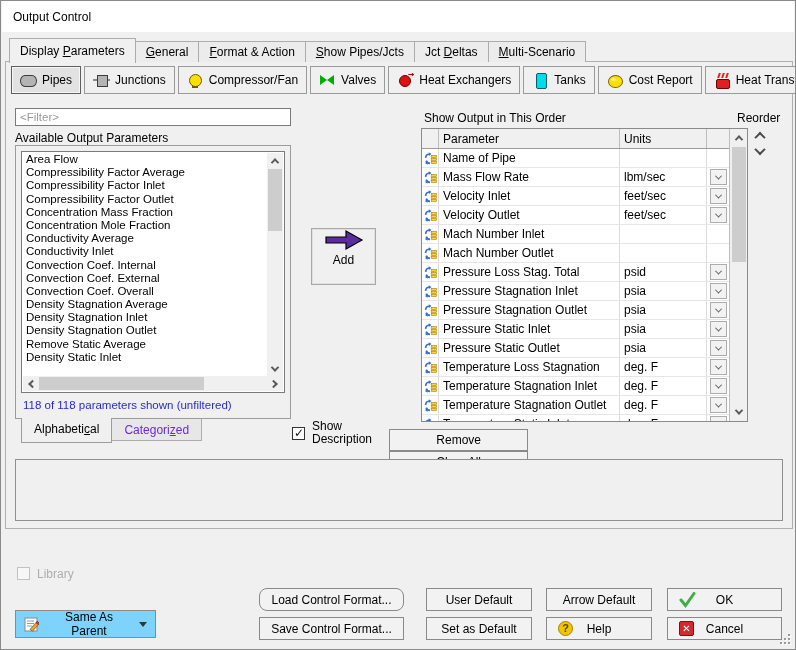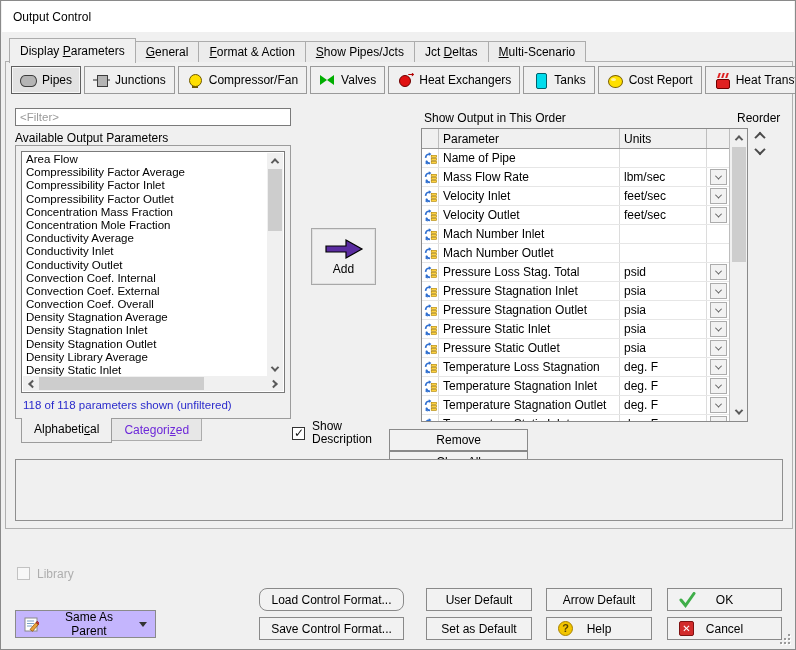--- a/index.html
+++ b/index.html
@@ -73,21 +73,21 @@
 
   
   .checkbox { display:inline-block; width:13px; height:13px; background:#fff; border:1px solid #333; position:relative; }
   .checkbox.checked::after { content:"✓"; position:absolute; left:1px; top:-2px; font-size:12px; font-weight:bold; color:#111; }
   .checkbox.disabled { border-color:#c2c2c2; background:#f7f7f7; }
   .show-desc { position:absolute; left:291px; top:419px; width:92px; }
   .show-desc .checkbox { position:absolute; left:0; top:7px; }
   .cb-label { display:block; margin-left:20px; width:70px; font-size:12px; line-height:13px; }
 
   
-  .add-btn { position:absolute; left:310px; top:227px; width:65px; height:57px; background:#f0f0f0; border:1px solid #a8a8a8; box-shadow:0 0 0 1px #e0e0e0 inset; display:flex; flex-direction:column; align-items:center; justify-content:center; gap:2px; }
+  .add-btn { position:absolute; left:310px; top:227px; width:65px; height:57px; background:#f0f0f0; border:1px solid #a8a8a8; box-shadow:0 0 0 1px #e0e0e0 inset; display:flex; flex-direction:column; align-items:center; gap:2px; }
   .add-btn span { font-size:12px; }
 
   
   .order-title { position:absolute; left:423px; top:110px; font-size:12px; }
   .reorder-label { position:absolute; left:736px; top:110px; font-size:12px; }
   .order-table { position:absolute; left:420px; top:127px; width:327px; height:294px; border:1px solid #8a8a8a; background:#fff; overflow:hidden; }
   .t-header { display:flex; height:20px; background:#f0f0f0; border-bottom:1px solid #9a9a9a; margin-right:18px; }
   .h-icon { width:17px; border-right:1px solid #bdbdbd; }
   .h-param { width:181px; padding:3px 0 0 4px; border-right:1px solid #bdbdbd; }
   .h-units { width:87px; padding:3px 0 0 4px; border-right:1px solid #bdbdbd; }
@@ -109,21 +109,21 @@
 
   .order-actions { position:absolute; left:388px; top:428px; display:flex; gap:0;flex-direction:column; }
   .act-btn { height:22px; padding:0 11px; background:#f2f2f2; border:1px solid #8a8a8a; font-family:inherit; font-size:12px; white-space:nowrap; }
 
   
   .desc-box { position:absolute; left:14px; top:458px; width:768px; height:62px; border:1px solid #8f8f8f; background:#f0f0f0; }
 
   
   .lib { position:absolute; left:16px; top:566px; display:flex; align-items:flex-start; gap:7px; }
   .lib-label { color:#aeaeae; }
-  .sap-btn { position:absolute; left:14px; top:609px; width:141px; height:28px; background:#c4b5fd; border:1px solid #8a8a8a; display:flex; align-items:center; padding:0 8px; gap:8px; }
+  .sap-btn { position:absolute; left:14px; top:609px; width:141px; height:28px; background:#7dd3fc; border:1px solid #8a8a8a; display:flex; align-items:center; padding:0 8px; gap:8px; }
   .sap-btn span.lbl { flex:1; text-align:center; }
   .dd-tri { width:0; height:0; border-left:4px solid transparent; border-right:4px solid transparent; border-top:5px solid #333; }
   .f-btn { position:absolute; height:23px; background:#f2f2f2; border:1px solid #898989; display:flex; align-items:center; justify-content:center; font-size:12px; }
   #btn-load   { left:258px; top:587px; width:145px;border-radius:8px; }
   #btn-save   { left:258px; top:616px; width:145px; }
   #btn-user   { left:425px; top:587px; width:106px; }
   #btn-set    { left:425px; top:616px; width:106px; }
   #btn-arrowd { left:545px; top:587px; width:106px; }
   #btn-help   { left:545px; top:616px; width:106px; }
   #btn-ok     { left:666px; top:587px; width:115px; }
@@ -218,35 +218,34 @@
           <div class="list-item">Compressibility Factor Outlet</div>
 
           <div class="list-item">Concentration Mass Fraction</div>
 
           <div class="list-item">Concentration Mole Fraction</div>
 
           <div class="list-item">Conductivity Average</div>
 
           <div class="list-item">Conductivity Inlet</div>
 
-          <div class="list-item">Conductivity Outlet</div>
 
           <div class="list-item">Convection Coef. Internal</div>
 
           <div class="list-item">Convection Coef. External</div>
 
           <div class="list-item">Convection Coef. Overall</div>
 
           <div class="list-item">Density Stagnation Average</div>
 
           <div class="list-item">Density Stagnation Inlet</div>
 
           <div class="list-item">Density Stagnation Outlet</div>
 
-          <div class="list-item">Density Library Average</div>
+          <div class="list-item">Remove Static Average</div>
 
           <div class="list-item">Density Static Inlet</div>
         </div>
       <div class="vscroll">
         <div class="sb-btn top">
             <span class="chev up"></span>
           </div>
         <div class="sb-thumb"></div>
         <div class="sb-btn bottom">
             <span class="chev down"></span>

